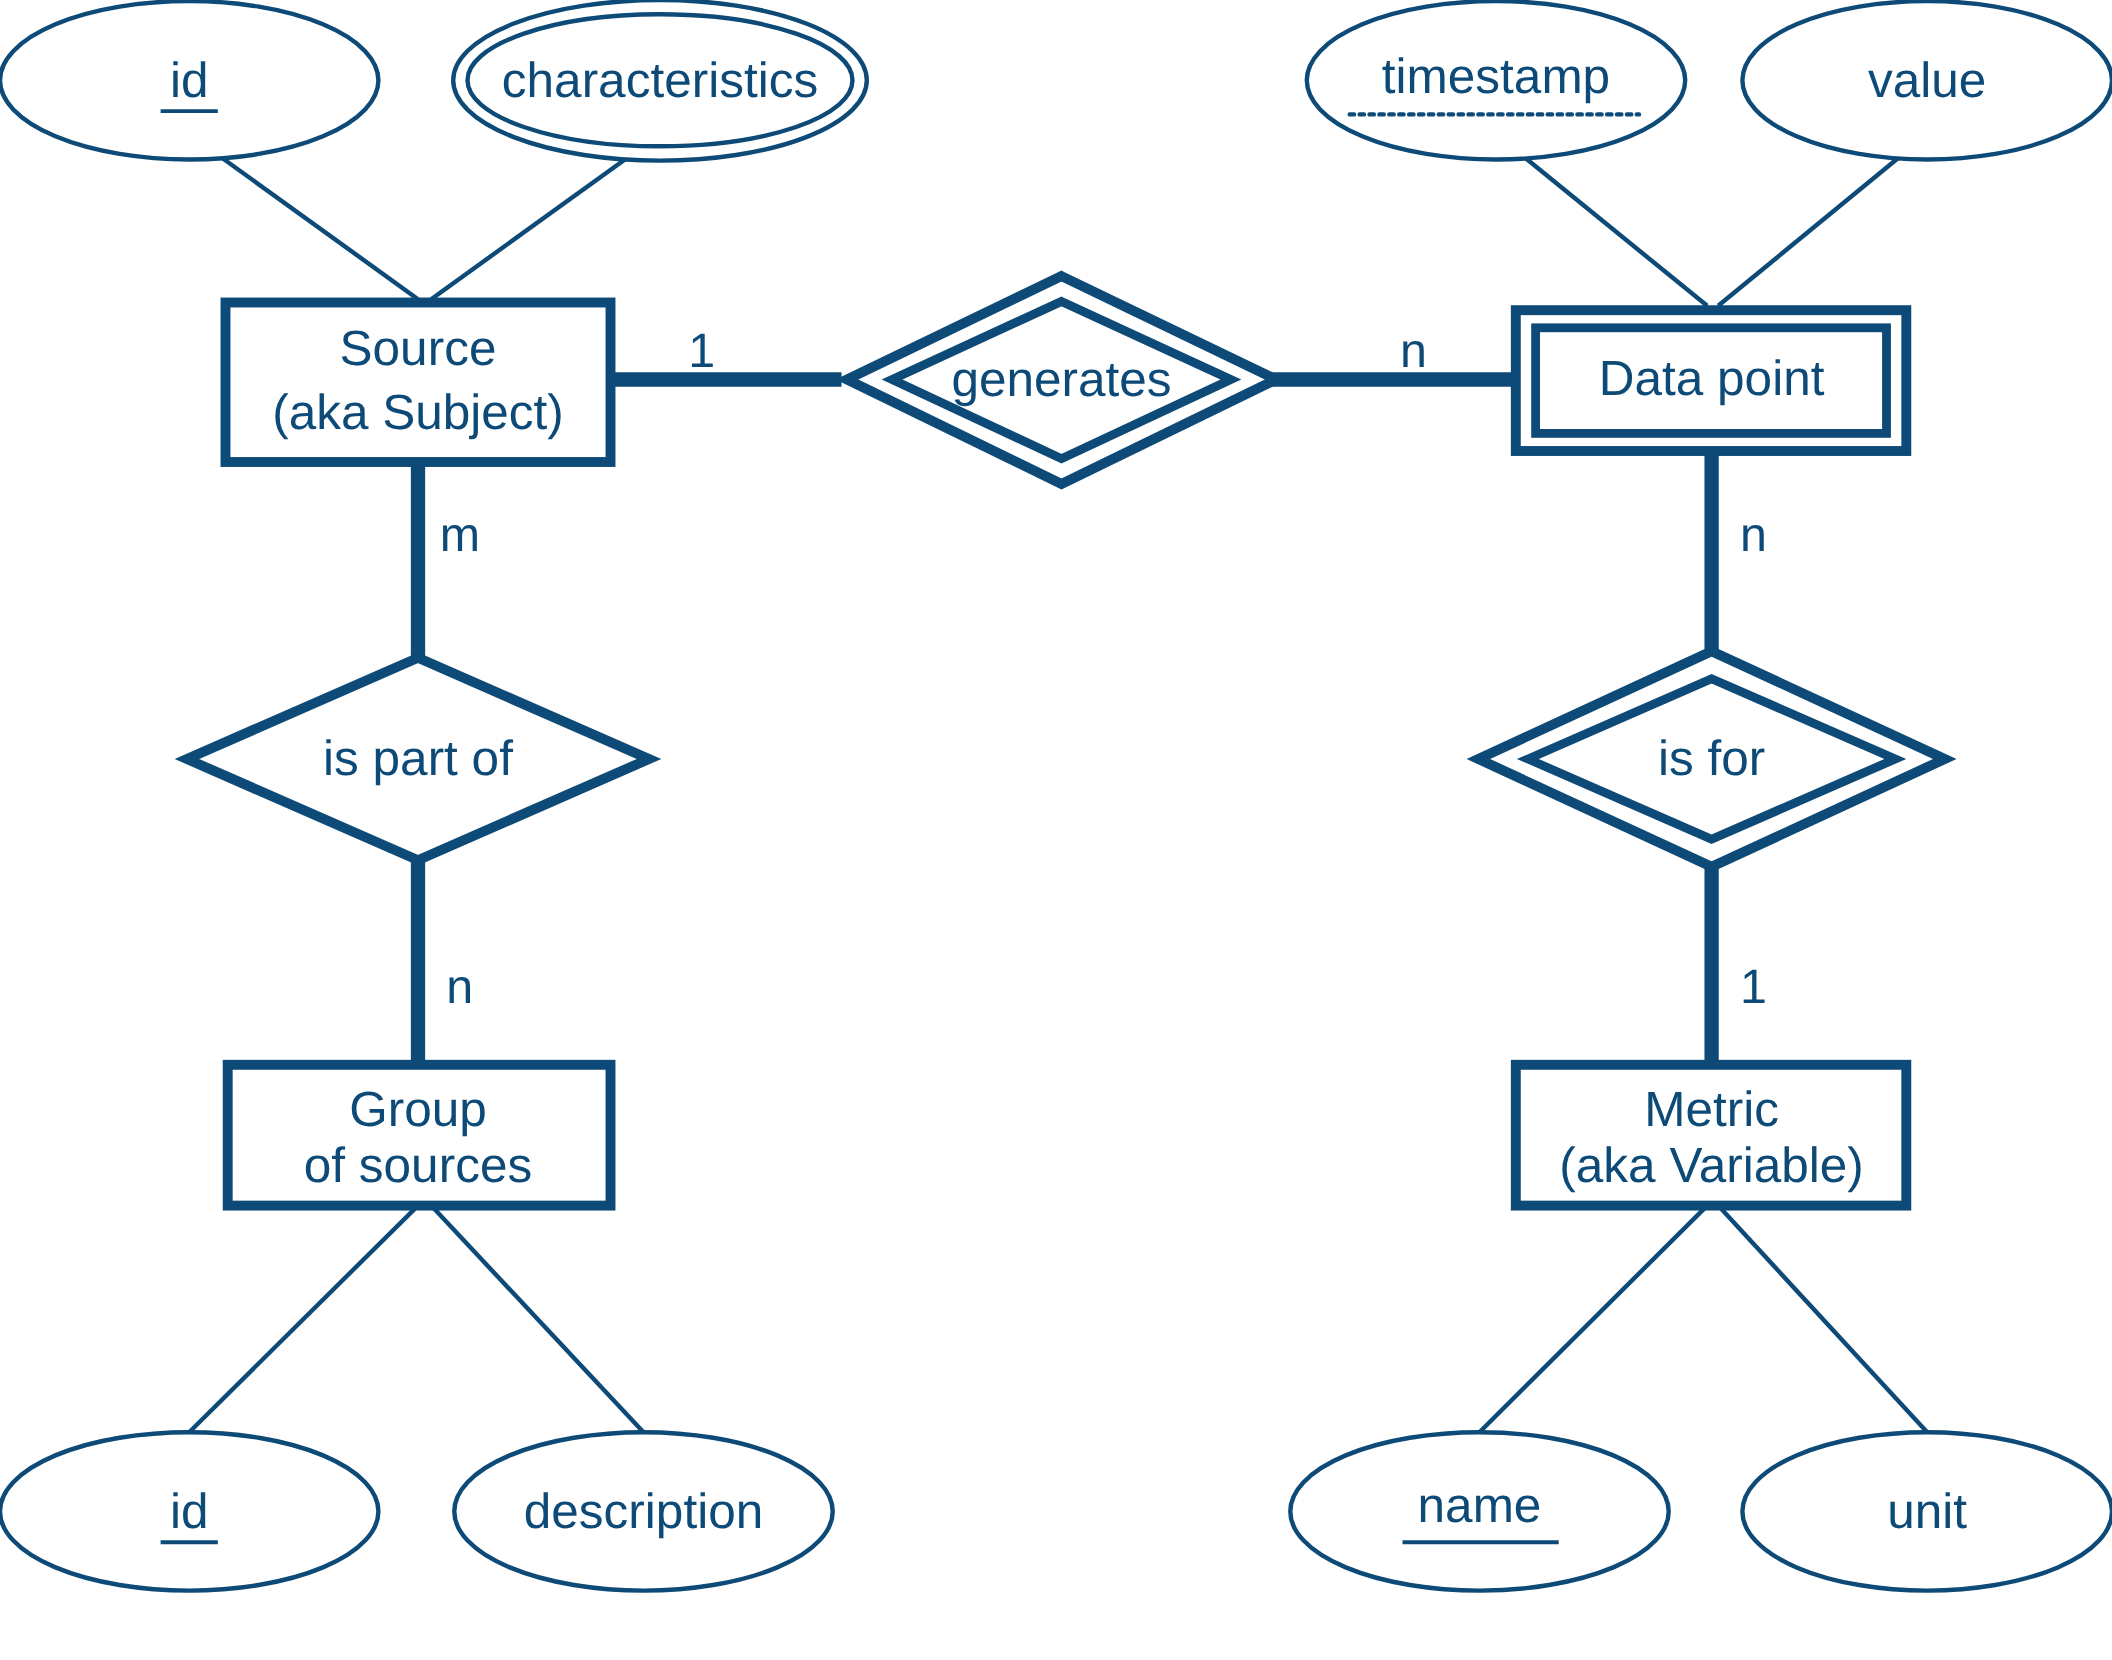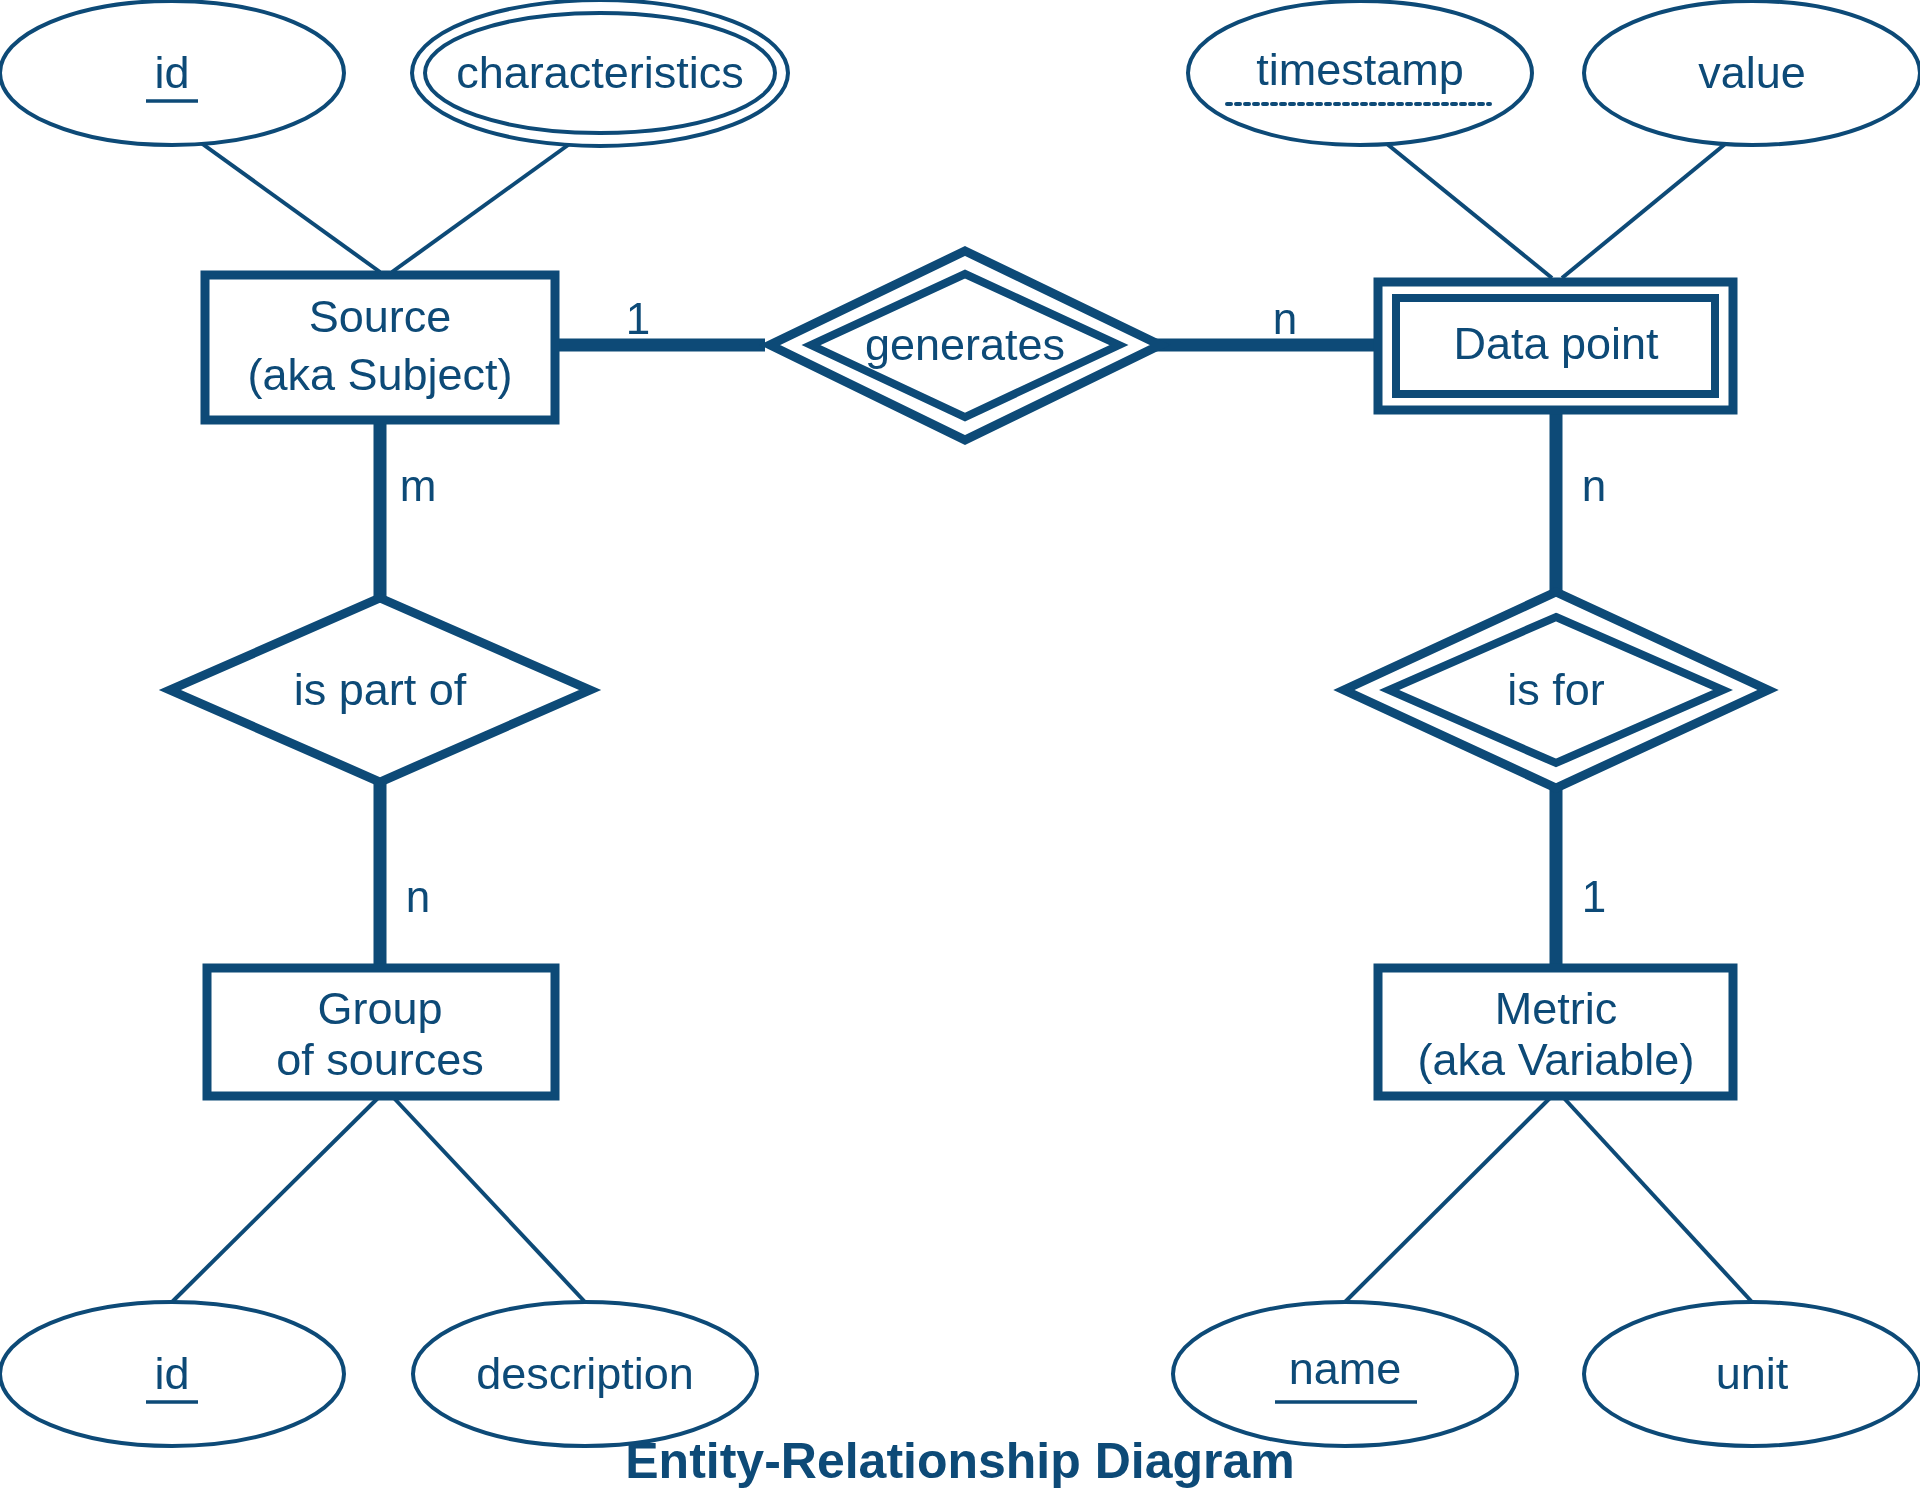--- a/index.html
+++ b/index.html
@@ -197,15 +197,14 @@
     <text class="txt txt-card" x="1285" y="322">n</text>
 
     <text class="txt txt-card" x="418" y="489">m</text>
     <text class="txt txt-card" x="418" y="900">n</text>
 
     <text class="txt txt-card" x="1594" y="489">n</text>
     <text class="txt txt-card" x="1594" y="900">1</text>
 
   </svg>
 
-  <div id="diagram-title">Entity-Relationship Diagram</div>
 
 </div>
 
 </body></html>

